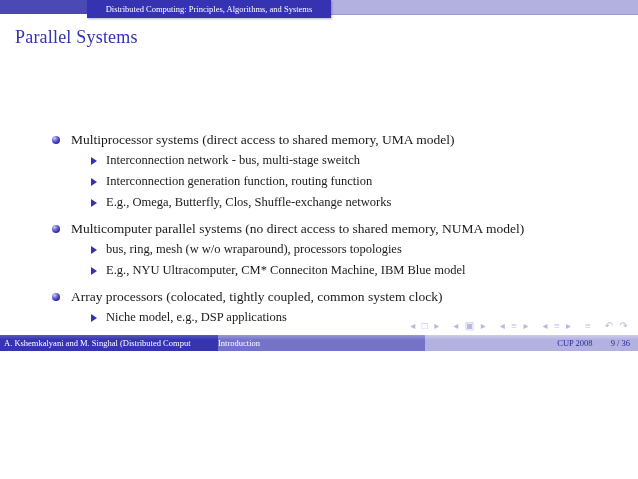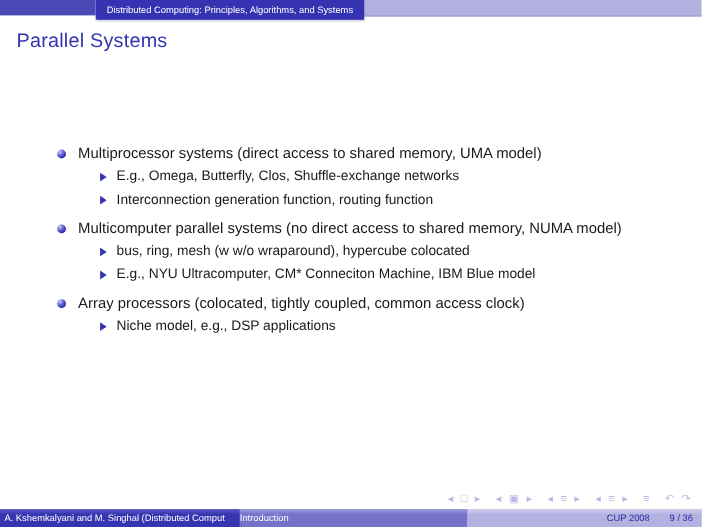--- a/index.html
+++ b/index.html
@@ -1,21 +1,21 @@
 <!DOCTYPE html>
 <html><head>
 <meta charset="utf-8">
 <style>
   html,body{margin:0;padding:0;background:#ffffff;}
   .slide{
     position:relative;
-    width:638px;height:479px;
+    width:638px;height:351px;
     background:#ffffff;
     overflow:hidden;
-    font-family:Liberation Sans, sans-serif;
+    font-family:Liberation Serif, serif;
   }
   
   .head-left{
     position:absolute;left:0;top:0;width:87px;height:14px;
     background:#4a49b5;
   }
   .head-right{
     position:absolute;left:87px;right:0;top:0;height:14px;
     background:#b2b1e0;
     border-bottom:1px solid #9c9bd0;
@@ -98,33 +98,34 @@
   <div class="head-left"></div>
   <div class="head-right"></div>
   <div class="head-box">Distributed Computing: Principles, Algorithms, and Systems</div>
 
   <h1 class="frame-title">Parallel Systems</h1>
 
   <div class="content">
       <div class="item-block">
         <div class="item"><span class="ball"></span><span class="txt">Multiprocessor systems (direct access to shared memory, UMA model)</span></div>
         <div class="subs">
+          <div class="sub"><span class="tri"></span><span class="txt">Interconnection network - bus, multi-stage sweitch</span></div>
+          <div class="sub"><span class="tri"></span><span class="txt">Interconnection generation function, routing function</span></div>
           <div class="sub"><span class="tri"></span><span class="txt">E.g., Omega, Butterfly, Clos, Shuffle-exchange networks</span></div>
-          <div class="sub"><span class="tri"></span><span class="txt">Interconnection generation function, routing function</span></div>
         </div>
       </div>
       <div class="item-block">
         <div class="item"><span class="ball"></span><span class="txt">Multicomputer parallel systems (no direct access to shared memory, NUMA model)</span></div>
         <div class="subs">
-          <div class="sub"><span class="tri"></span><span class="txt">bus, ring, mesh (w w/o wraparound), hypercube colocated</span></div>
+          <div class="sub"><span class="tri"></span><span class="txt">bus, ring, mesh (w w/o wraparound), processors topologies</span></div>
           <div class="sub"><span class="tri"></span><span class="txt">E.g., NYU Ultracomputer, CM* Conneciton Machine, IBM Blue model</span></div>
         </div>
       </div>
       <div class="item-block">
-        <div class="item"><span class="ball"></span><span class="txt">Array processors (colocated, tightly coupled, common access clock)</span></div>
+        <div class="item"><span class="ball"></span><span class="txt">Array processors (colocated, tightly coupled, common system clock)</span></div>
         <div class="subs">
           <div class="sub"><span class="tri"></span><span class="txt">Niche model, e.g., DSP applications</span></div>
         </div>
       </div>
     </div>
 
   <div class="navbar">
       <span class="nav-group">◂ □ ▸</span>
       <span class="nav-group">◂ ▣ ▸</span>
       <span class="nav-group">◂ ≡ ▸</span>

